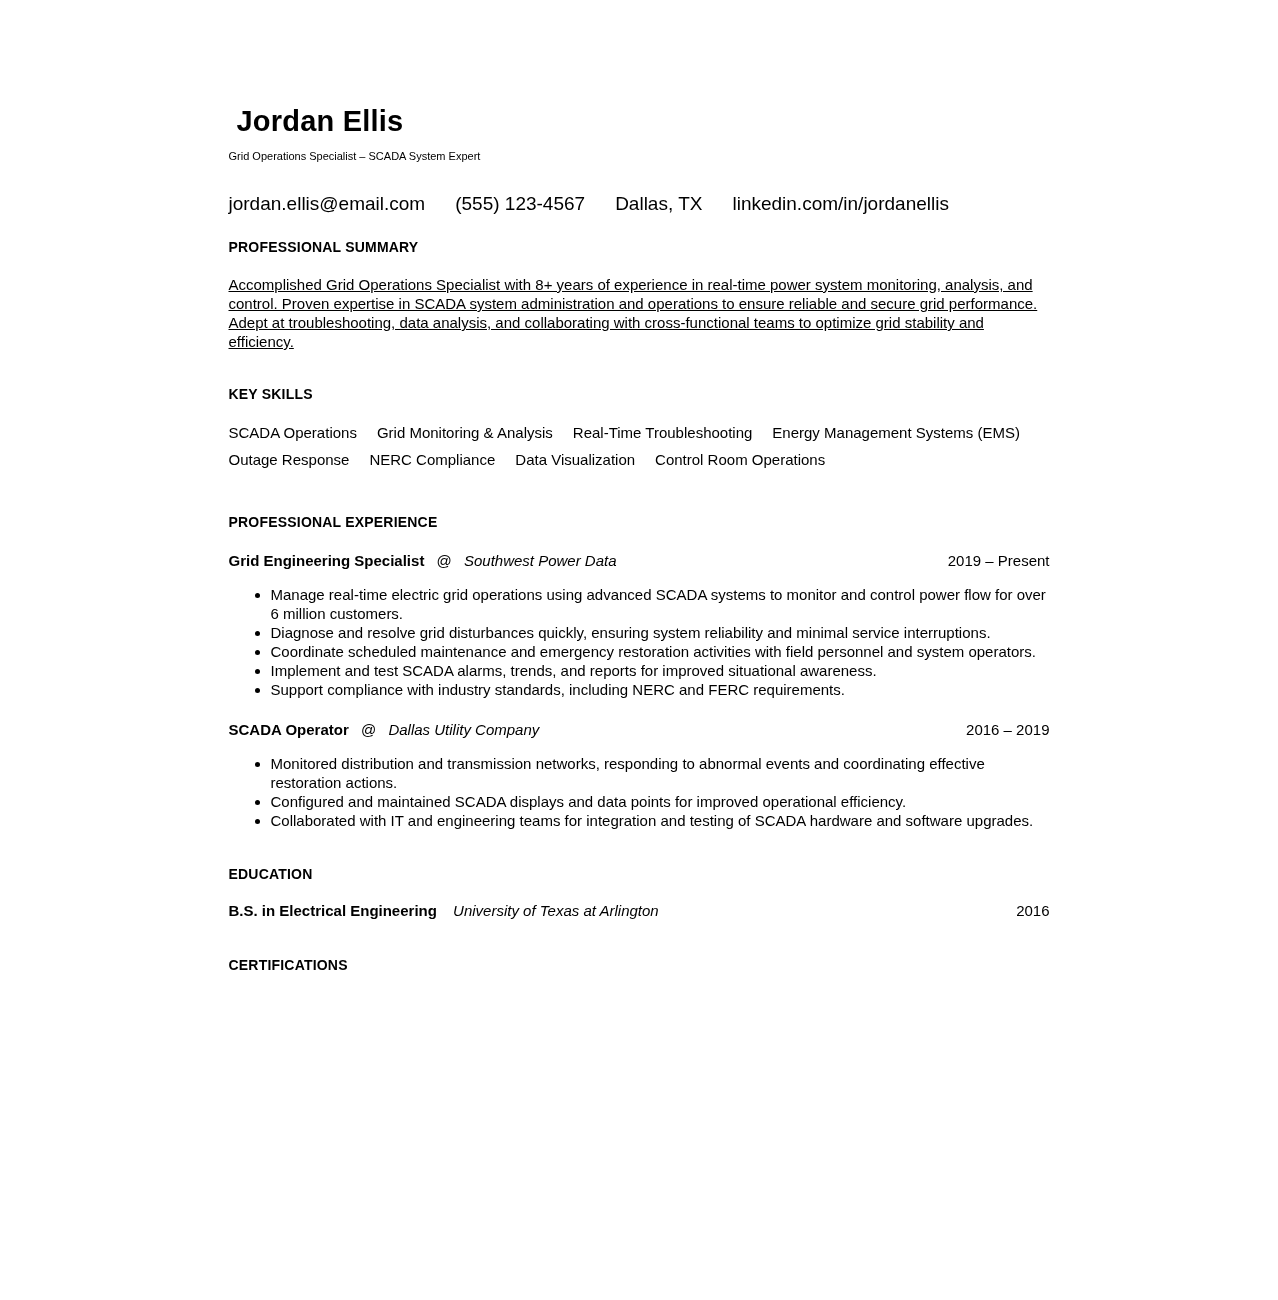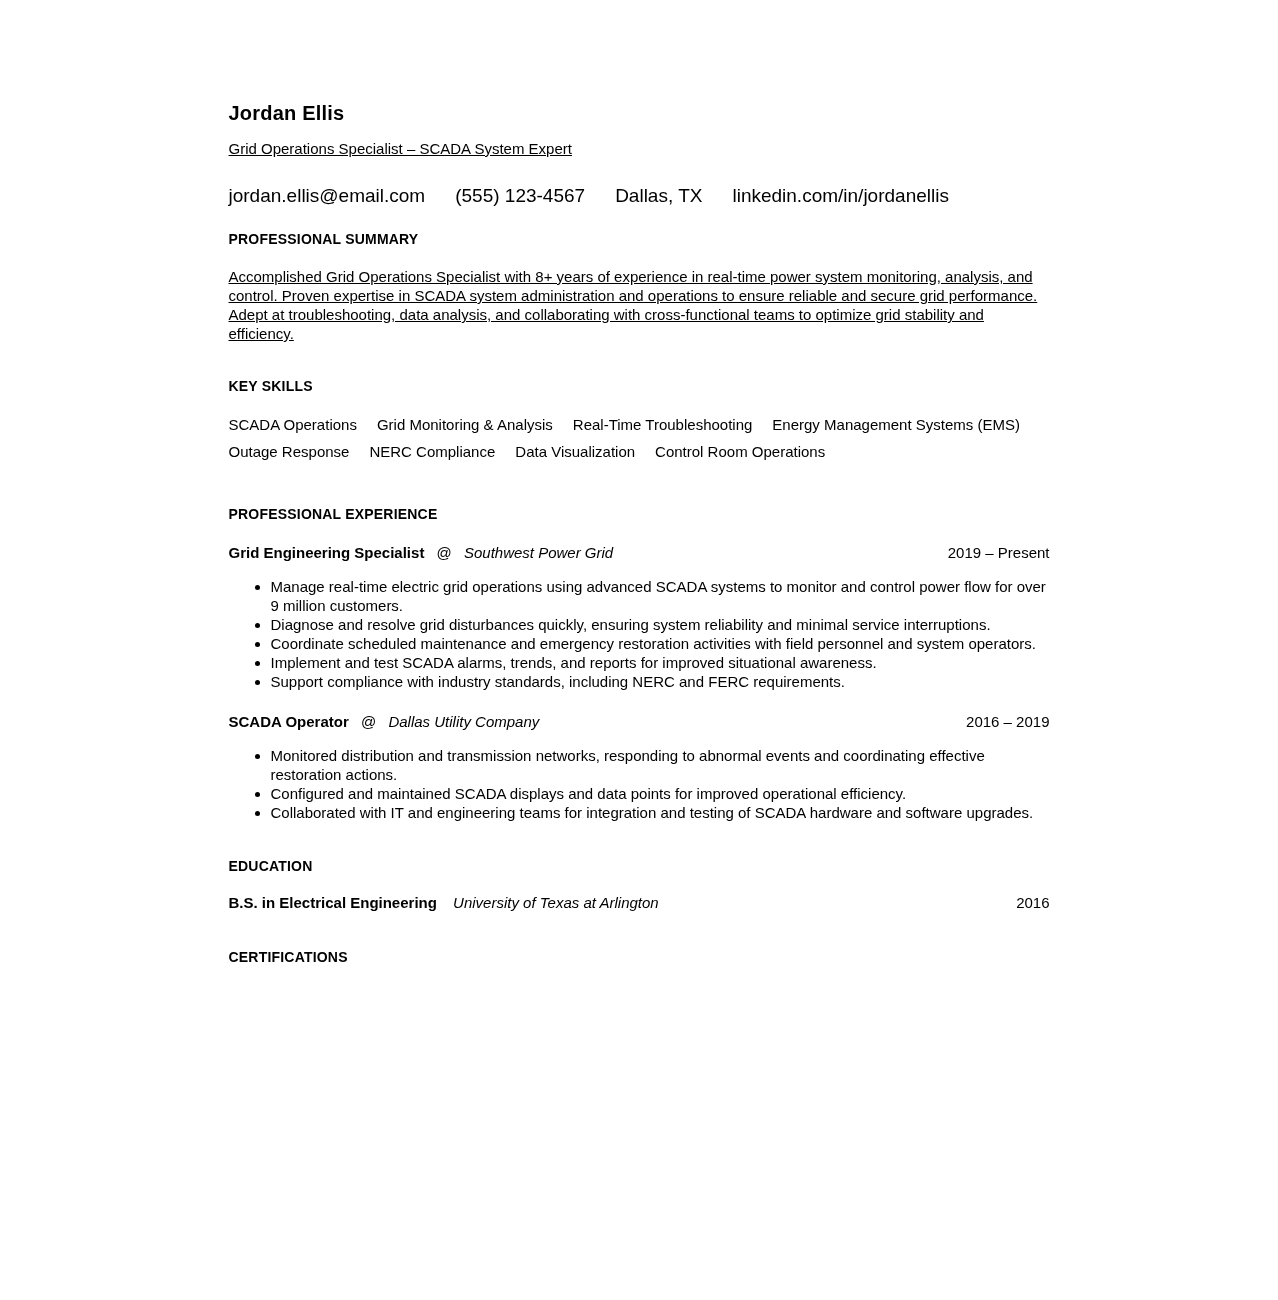--- a/index.html
+++ b/index.html
@@ -17,30 +17,29 @@
   .page {
     width: 821px;
     margin: 0 auto;
     padding-top: 96px;
     font-size: 15px;
     line-height: 19px;
   }
 
   
   .name {
-    font-size: 20px;
+    font-size: 29px;
     font-weight: bold;
     line-height: 34px;
-    margin: 0;
+    margin: 8px;
     letter-spacing: 0.2px;
   }
   .subtitle {
     margin-top: 9px;
-    font-size: 15px;
-    text-decoration: underline;
+    font-size: 11px;
   }
   .contact-row {
     margin-top: 28px;
     display: flex;
     column-gap: 30px;
     font-size: 19px;
   }
 
   
   .section { margin-top: 0; }
@@ -131,26 +130,26 @@
   </section>
 
   <section class="section sec-exp">
     <h2 class="section-heading">PROFESSIONAL EXPERIENCE</h2>
 
     <div class="job">
       <div class="job-header">
         <div>
           <span class="job-title">Grid Engineering Specialist</span>
           <span class="job-at">@</span>
-          <span class="job-company">Southwest Power Grid</span>
+          <span class="job-company">Southwest Power Data</span>
         </div>
         <span class="job-dates">2019 – Present</span>
       </div>
       <ul class="job-bullets">
-        <li>Manage real-time electric grid operations using advanced SCADA systems to monitor and control power flow for over 9 million customers.</li>
+        <li>Manage real-time electric grid operations using advanced SCADA systems to monitor and control power flow for over 6 million customers.</li>
         <li>Diagnose and resolve grid disturbances quickly, ensuring system reliability and minimal service interruptions.</li>
         <li>Coordinate scheduled maintenance and emergency restoration activities with field personnel and system operators.</li>
         <li>Implement and test SCADA alarms, trends, and reports for improved situational awareness.</li>
         <li>Support compliance with industry standards, including NERC and FERC requirements.</li>
       </ul>
     </div>
 
     <div class="job" style="margin-top:21px;">
       <div class="job-header">
         <div>

